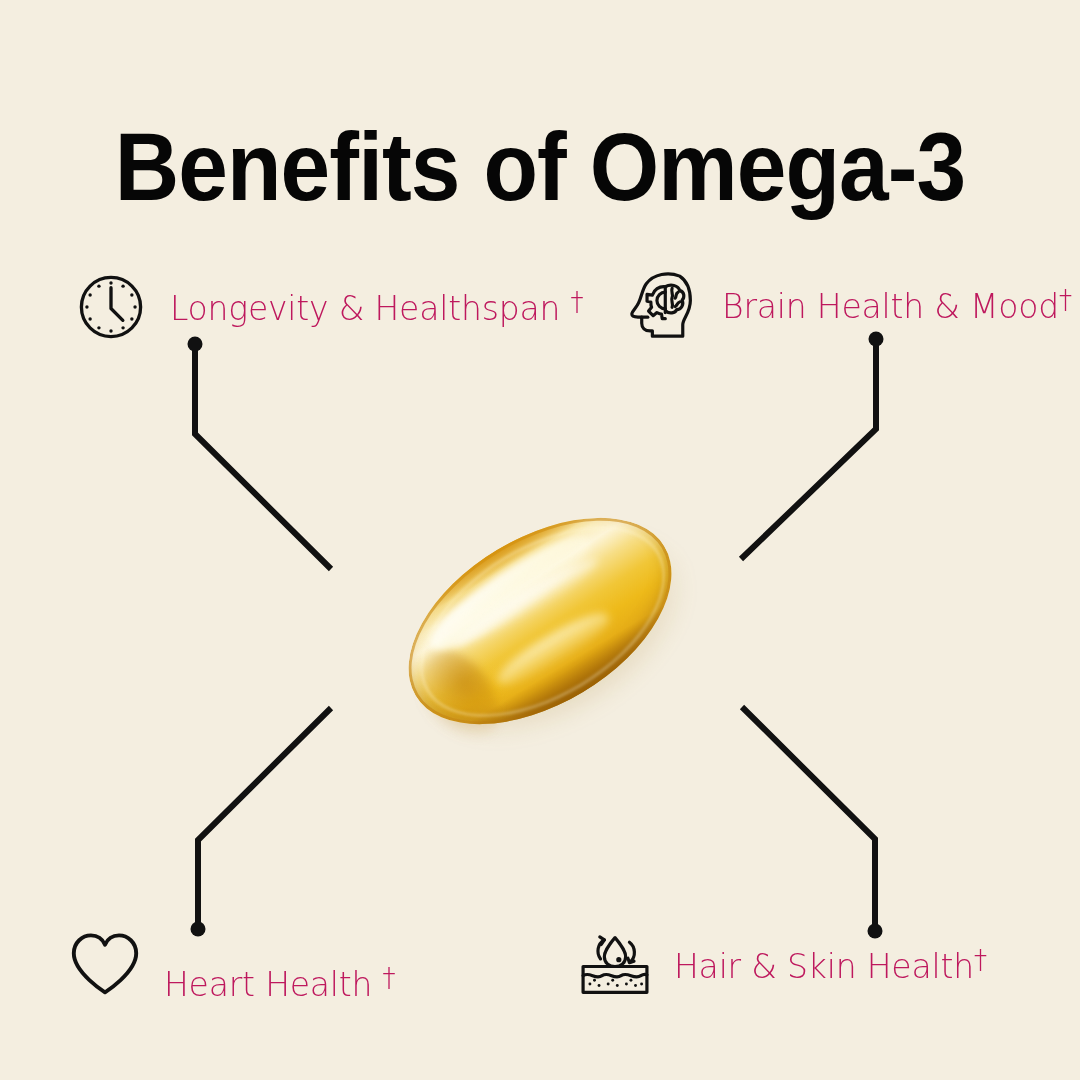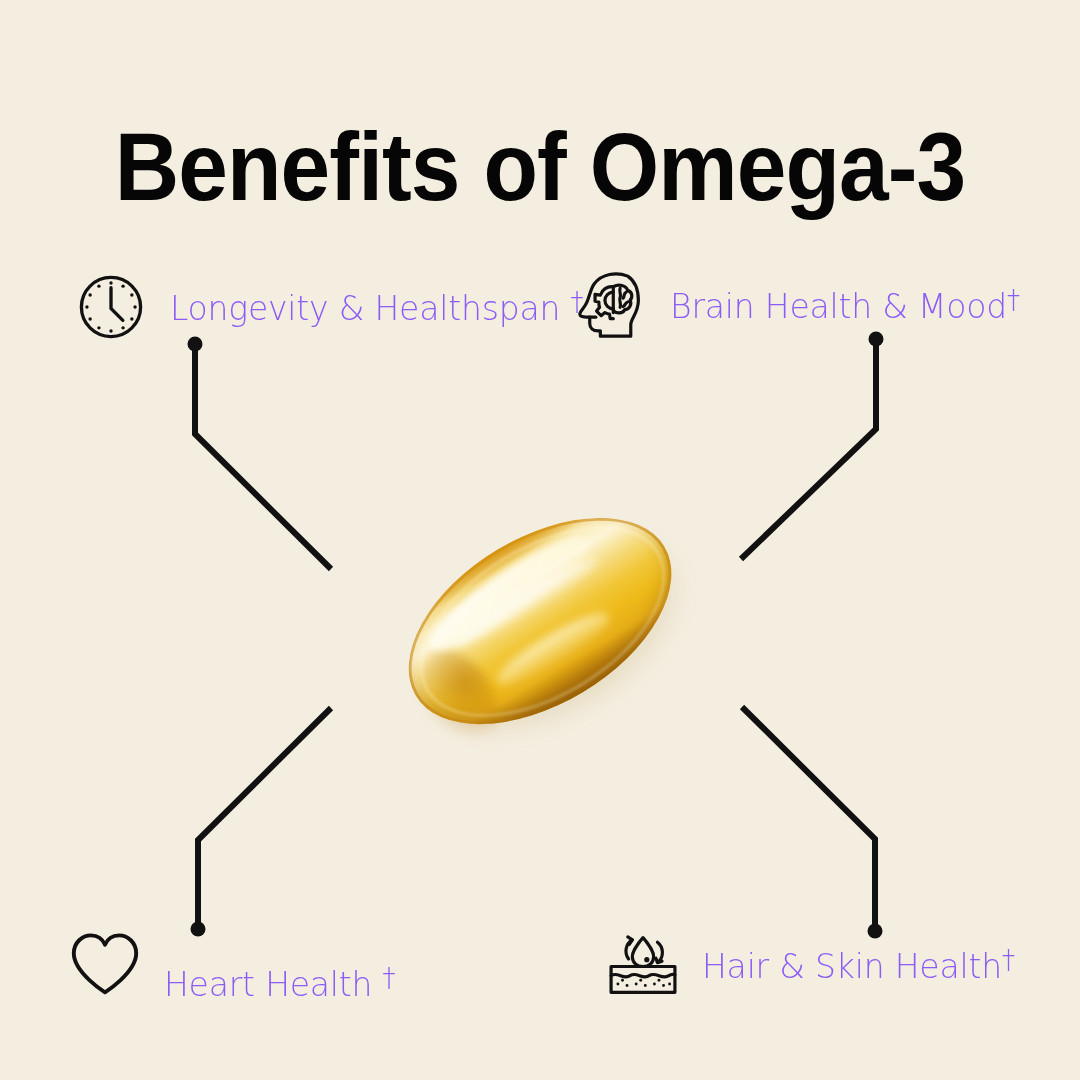--- a/index.html
+++ b/index.html
@@ -59,33 +59,33 @@
     height: 78px;
     flex: 0 0 78px;
     display: flex;
     align-items: center;
     justify-content: center;
   }
   .benefit .label {
     font-family: "DejaVu Sans", "Liberation Sans", sans-serif;
     font-weight: 300;
     font-size: 33px;
-    color: #8b5cf6;
+    color: #be185d;
     white-space: nowrap;
     letter-spacing: -0.2px;
   }
   .benefit .label .dagger {
     font-size: 26px;
     vertical-align: 9px;
   }
 
   #b-longevity { left: 72px;  top: 240px; }
-  #b-brain     { left: 572px; top: 238px; }
+  #b-brain     { left: 624px; top: 238px; }
   #b-heart     { left: 66px;  top: 898px; align-items: flex-end; }
-  #b-skin      { left: 604px; top: 898px; }
+  #b-skin      { left: 576px; top: 898px; }
 
   
   .capsule-wrap {
     position: absolute;
     left: 385px;
     top: 465px;
     width: 310px;
     height: 255px;
   }
   .capsule {

